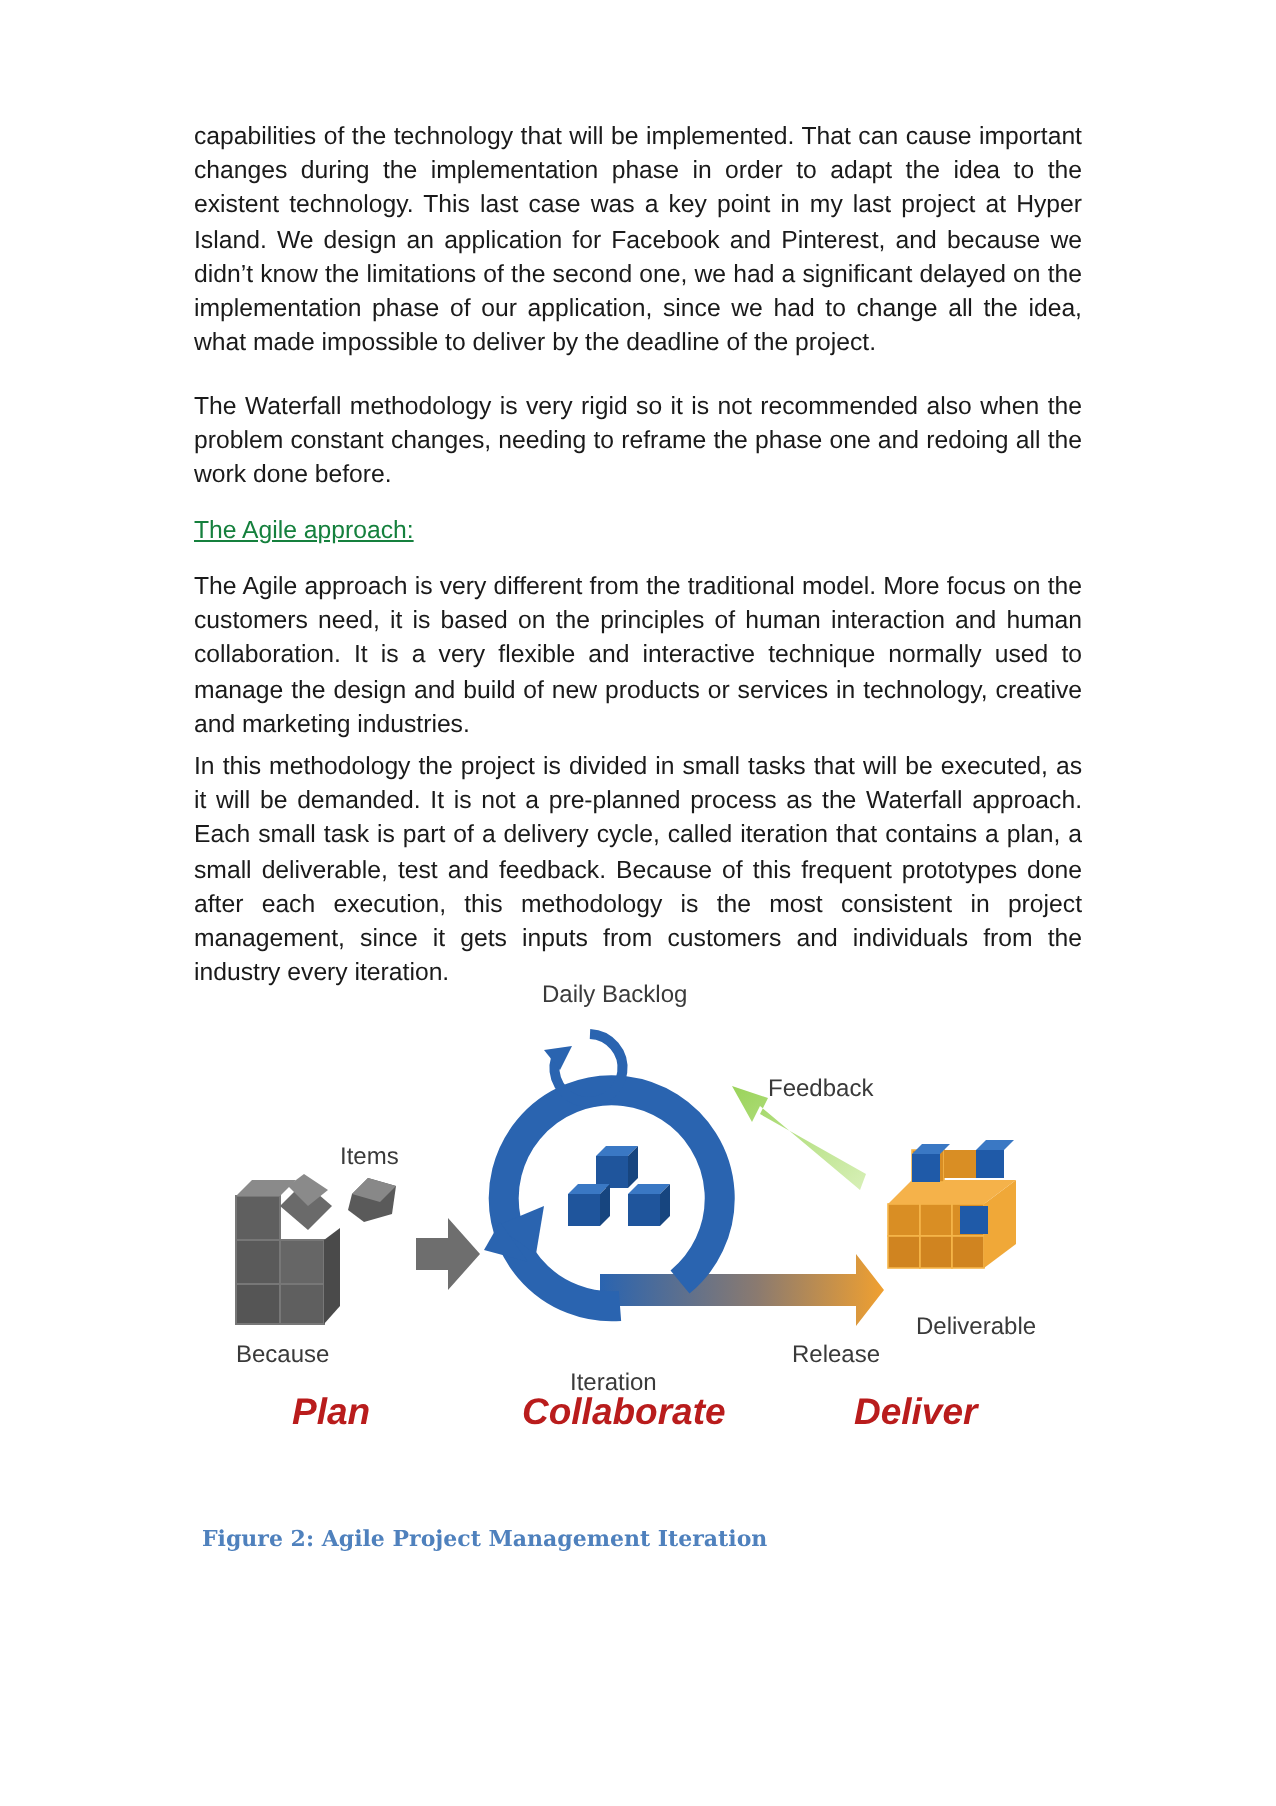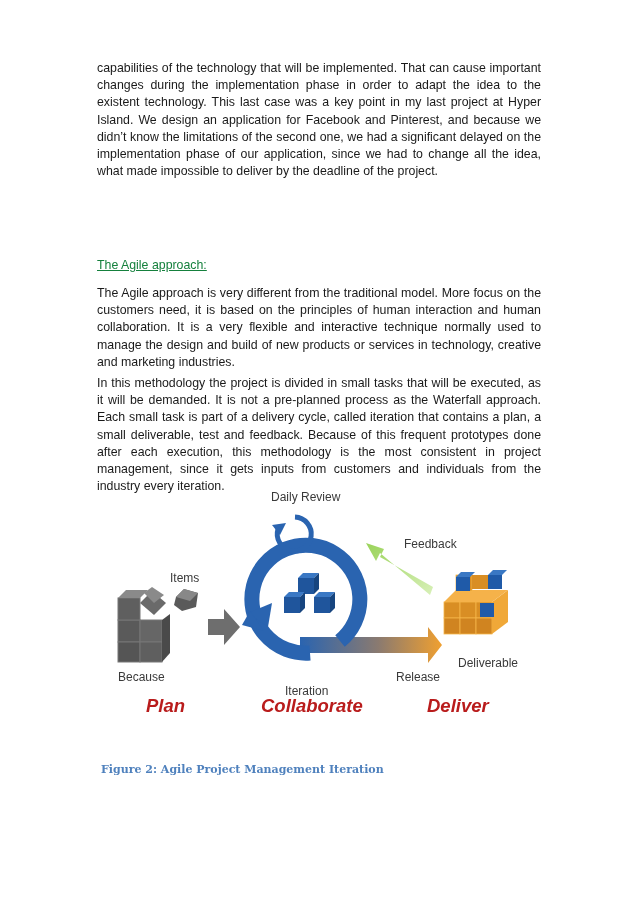--- a/index.html
+++ b/index.html
@@ -34,20 +34,21 @@
     font-size: 18.5px; font-weight: bold; font-style: italic; color: #b91c1c; white-space: nowrap;
   }
 </style>
 </head>
 <body>
 
 <div class="page">
 
   <p class="body-text" style="top:60px;">capabilities of the technology that will be implemented. That can cause important changes during the implementation phase in order to adapt the idea to the existent technology. This last case was a key point in my last project at Hyper Island. We design an application for Facebook and Pinterest, and because we didn’t know the limitations of the second one, we had a significant delayed on the implementation phase of our application, since we had to change all the idea, what made impossible to deliver by the deadline of the project.</p>
 
+  <p class="body-text" style="top:195px;">The Waterfall methodology is very rigid so it is not recommended also when the problem constant changes, needing to reframe the phase one and redoing all the work done before.</p>
 
   <p class="heading-u" style="top:258px;">The Agile approach:</p>
 
   <p class="body-text" style="top:285px;">The Agile approach is very different from the traditional model. More focus on the customers need, it is based on the principles of human interaction and human collaboration. It is a very flexible and interactive technique normally used to manage the design and build of new products or services in technology, creative and marketing industries.</p>
 
   <p class="body-text" style="top:375px;">In this methodology the project is divided in small tasks that will be executed, as it will be demanded. It is not a pre-planned process as the Waterfall approach. Each small task is part of a delivery cycle, called iteration that contains a plan, a small deliverable, test and feedback. Because of this frequent prototypes done after each execution, this methodology is the most consistent in project management, since it gets inputs from customers and individuals from the industry every iteration.</p>
 
   <div class="figure">
     <svg width="440" height="245" viewBox="0 0 440 245">
       <defs>
@@ -118,22 +119,22 @@
         <rect x="356" y="90" width="16" height="16" fill="#d98e24" stroke="#f5b64a" stroke-width="0.8"></rect>
         <rect x="356" y="92" width="14" height="14" fill="#1f5aa8"></rect>
         <rect x="388" y="90" width="14" height="14" fill="#1f5aa8"></rect>
         <rect x="372" y="90" width="16" height="14" fill="#d98e24"></rect>
         <rect x="380" y="118" width="14" height="14" fill="#1f5aa8"></rect>
         <polygon points="356,92 361,87 375,87 370,92" fill="#3a78c4"></polygon>
         <polygon points="388,90 393,85 407,85 402,90" fill="#3a78c4"></polygon>
       </g>
     </svg>
 
-    <span class="lbl" style="left:171px; top:5px;">Daily Review</span>
-    <span class="lbl" style="left:304px; top:52px;">Feedback</span>
+    <span class="lbl" style="left:171px; top:5px;">Daily Backlog</span>
+    <span class="lbl" style="left:284px; top:52px;">Feedback</span>
     <span class="lbl" style="left:70px; top:86px;">Items</span>
     <span class="lbl" style="left:18px; top:185px;">Because</span>
     <span class="lbl" style="left:185px; top:199px;">Iteration</span>
     <span class="lbl" style="left:296px; top:185px;">Release</span>
     <span class="lbl" style="left:358px; top:171px;">Deliverable</span>
 
     <span class="phase" style="left:46px; top:210px;">Plan</span>
     <span class="phase" style="left:161px; top:210px;">Collaborate</span>
     <span class="phase" style="left:327px; top:210px;">Deliver</span>
   </div>

